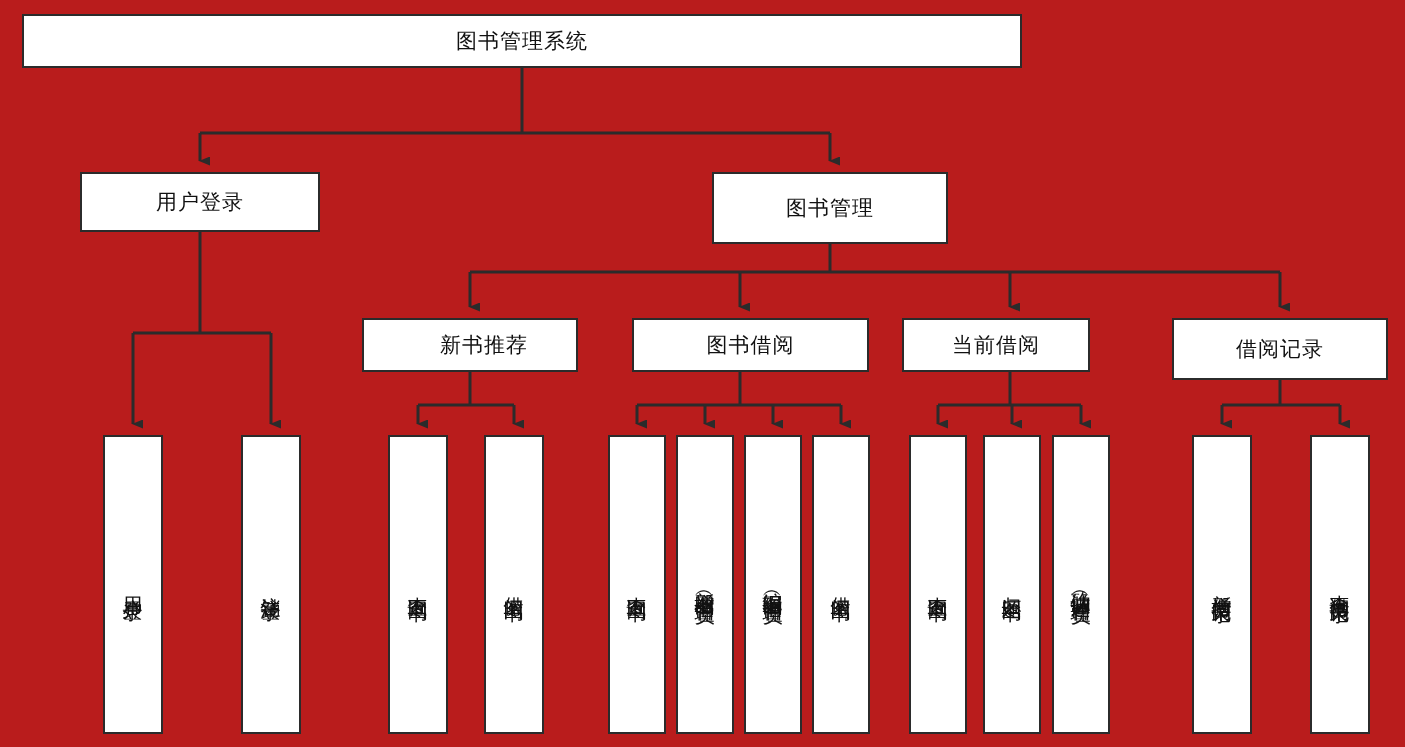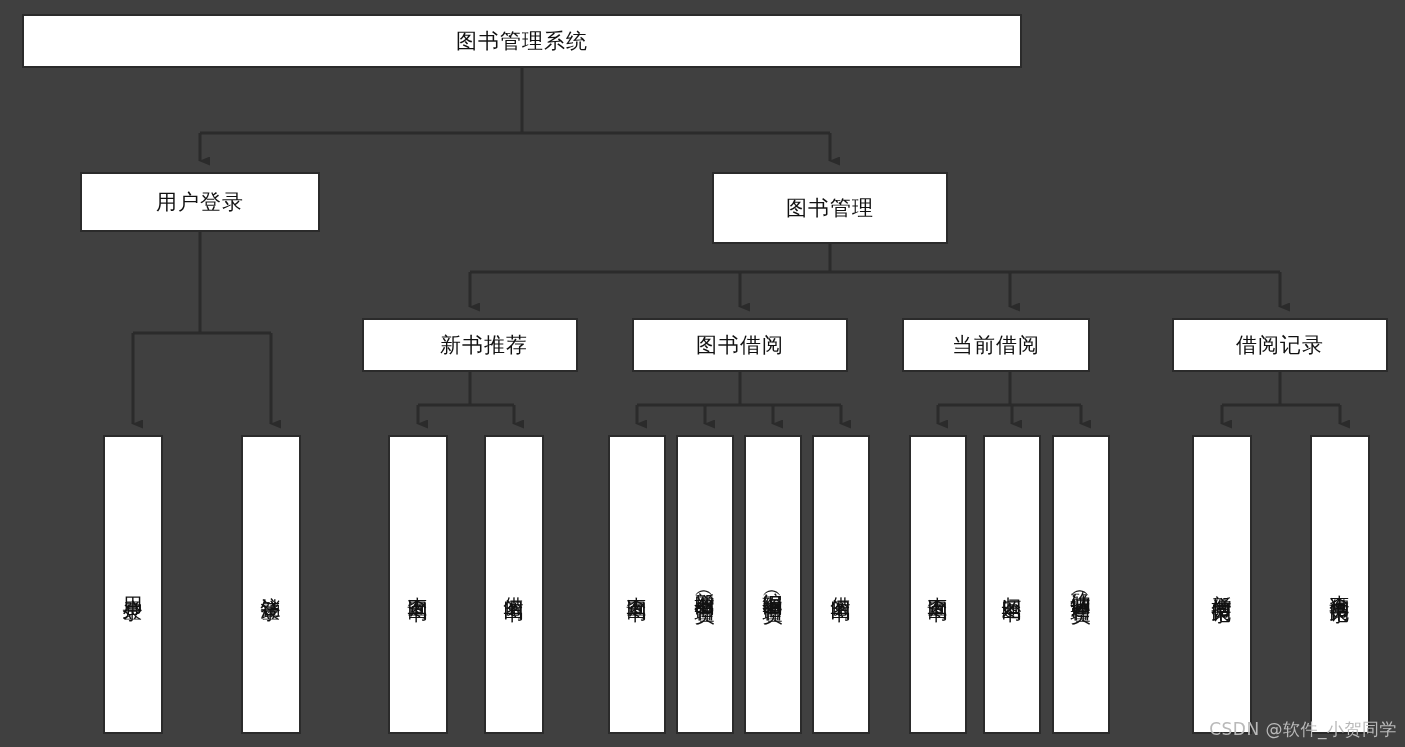--- a/index.html
+++ b/index.html
@@ -7,21 +7,21 @@
     padding: 0;
     background: #ffffff;
   }
   body {
     font-family: "DejaVu Sans", "Liberation Sans", sans-serif;
   }
   #canvas {
     position: relative;
     width: 1405px;
     height: 747px;
-    background: #404040;
+    background: #b91c1c;
     overflow: hidden;
   }
   svg#wires {
     position: absolute;
     left: 0;
     top: 0;
     width: 1405px;
     height: 747px;
     pointer-events: none;
   }
@@ -116,27 +116,27 @@
       </div>
       <div class="node horiz" style="left: 80px; top: 172px; width: 240px; height: 60px;">
         <span class="label">用户登录</span>
       </div>
       <div class="node horiz" style="left: 712px; top: 172px; width: 236px; height: 72px;">
         <span class="label">图书管理</span>
       </div>
       <div class="node horiz" style="left: 362px; top: 318px; width: 216px; height: 54px; padding-left: 28px;">
         <span class="label">新书推荐</span>
       </div>
-      <div class="node horiz" style="left: 632px; top: 318px; width: 216px; height: 54px;">
+      <div class="node horiz" style="left: 632px; top: 318px; width: 237px; height: 54px;">
         <span class="label">图书借阅</span>
       </div>
       <div class="node horiz" style="left: 902px; top: 318px; width: 188px; height: 54px;">
         <span class="label">当前借阅</span>
       </div>
-      <div class="node horiz" style="left: 1172px; top: 318px; width: 216px; height: 54px; font-family: Liberation Serif, serif;">
+      <div class="node horiz" style="left: 1172px; top: 318px; width: 216px; height: 62px; font-family: Liberation Serif, serif;">
         <span class="label">借阅记录</span>
       </div>
       <div class="node vert" style="left: 103px; top: 435px; width: 60px; height: 299px;">
         <span class="label">用户登录</span>
       </div>
       <div class="node vert" style="left: 241px; top: 435px; width: 60px; height: 299px;">
         <span class="label">注销登录</span>
       </div>
       <div class="node vert" style="left: 388px; top: 435px; width: 60px; height: 299px;">
         <span class="label">查询图书</span>
@@ -166,15 +166,14 @@
         <span class="label">确认归还（管理员）</span>
       </div>
       <div class="node vert" style="left: 1192px; top: 435px; width: 60px; height: 299px;">
         <span class="label">新增借阅记录</span>
       </div>
       <div class="node vert" style="left: 1310px; top: 435px; width: 60px; height: 299px;">
         <span class="label">查询借阅记录</span>
       </div>
     </div>
 
-  <div class="watermark">CSDN @软件_小贺同学</div>
 
 </div>
 
 </body></html>

